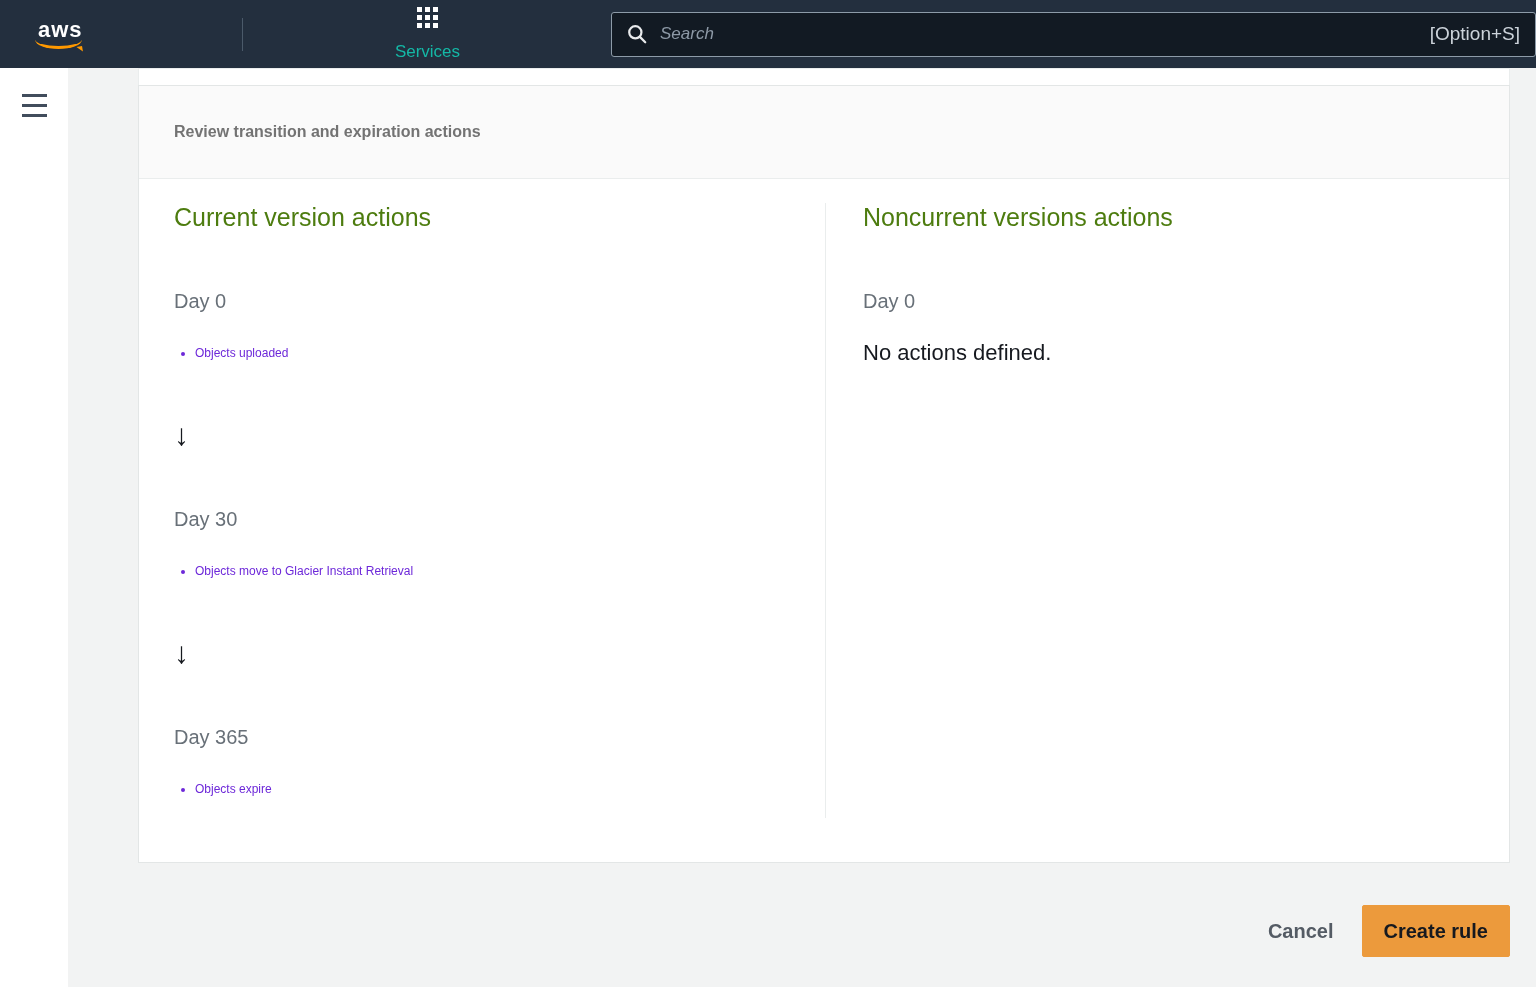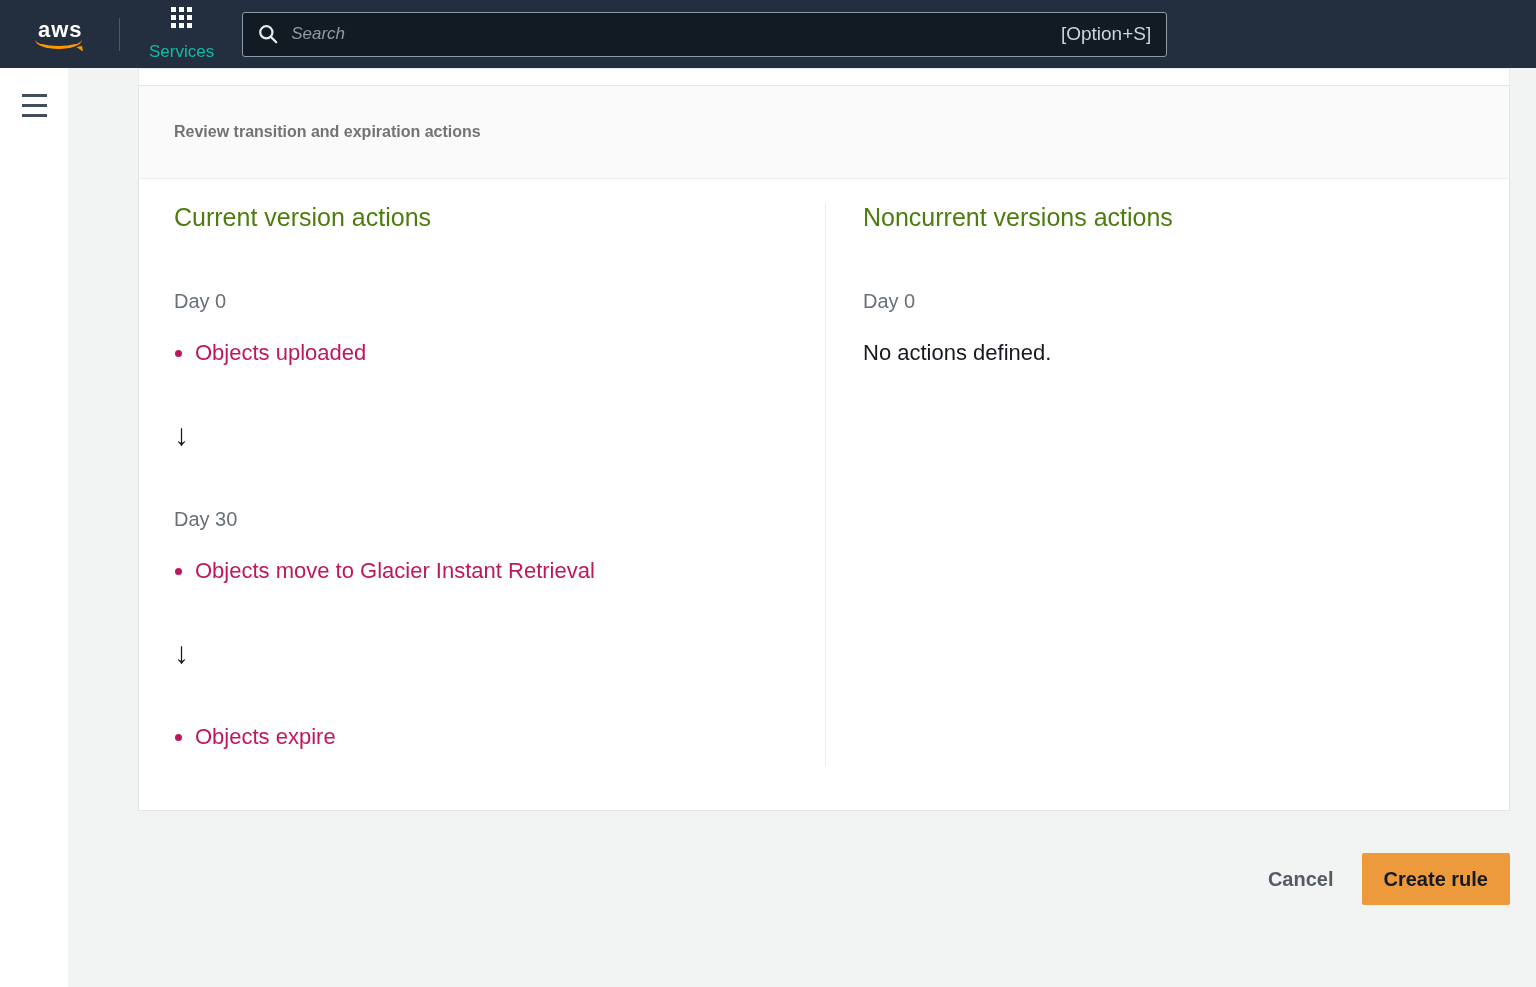--- a/index.html
+++ b/index.html
@@ -6,21 +6,21 @@
   html,body { background:#f2f3f3; }
   .screen {
     width:1536px; height:987px;
     font-family:"Liberation Sans", sans-serif;
     position:relative; overflow:hidden; background:#f2f3f3;
   }
 
   
   .topnav {
     height:68px; background:#232f3e;
-    display:flex; align-items:center;
+    display:flex; align-items:center;justify-content:space-between;
   }
   .aws-logo { margin-left:35px; width:54px; cursor:pointer; }
   .aws-text {
     display:block; font-size:22px; font-weight:700; color:#ffffff;
     letter-spacing:1px; line-height:1; padding-left:3px;
   }
   .aws-smile {
     display:block; width:47px; height:11px; margin-top:-3px;
     border-bottom:3px solid #ff9900;
     border-radius:0 0 55% 55% / 0 0 95% 95%;
@@ -68,21 +68,21 @@
   .col-left {
     width:687px; flex:0 0 auto;
     border-right:1px solid #eaeded;
     padding:0 24px 16px 35px;
   }
   .col-right { flex:1; padding:0 35px 0 37px; }
   .col-title { font-size:25px; font-weight:400; color:#4d7c0f; margin:0 0 56px; line-height:29px; }
 
   .day-label { font-size:20px; color:#687078; line-height:26px; margin:0 0 26px; }
   ul.actions { margin:0; padding-left:21px; }
-  ul.actions li { font-size:22px; color:#be185d; line-height:26px; }
+  ul.actions li { font-size:12px; color:#6d28d9; line-height:26px; }
   .arrow { font-size:30px; font-weight:700; color:#16191f; line-height:34px; margin:52px 0 54px; }
   .empty-text { font-size:22px; color:#16191f; line-height:26px; }
 
   
   .footer-actions {
     display:flex; justify-content:flex-end; align-items:center;
     gap:26px; margin-top:42px;
   }
   .btn-cancel {
     background:none; border:0; cursor:pointer;
@@ -164,20 +164,21 @@
             <div>
               <div class="day-label">Day 30</div>
               <ul class="actions">
                 <li>Objects move to Glacier Instant Retrieval</li>
               </ul>
             </div>
 
             <div class="arrow">↓</div>
 
             <div>
+              <div class="day-label">Day 365</div>
               <ul class="actions">
                 <li>Objects expire</li>
               </ul>
             </div>
           </div>
 
           <div class="col-right">
             <h2 class="col-title">Noncurrent versions actions</h2>
             <div class="day-label">Day 0</div>
             <p class="empty-text">No actions defined.</p>

